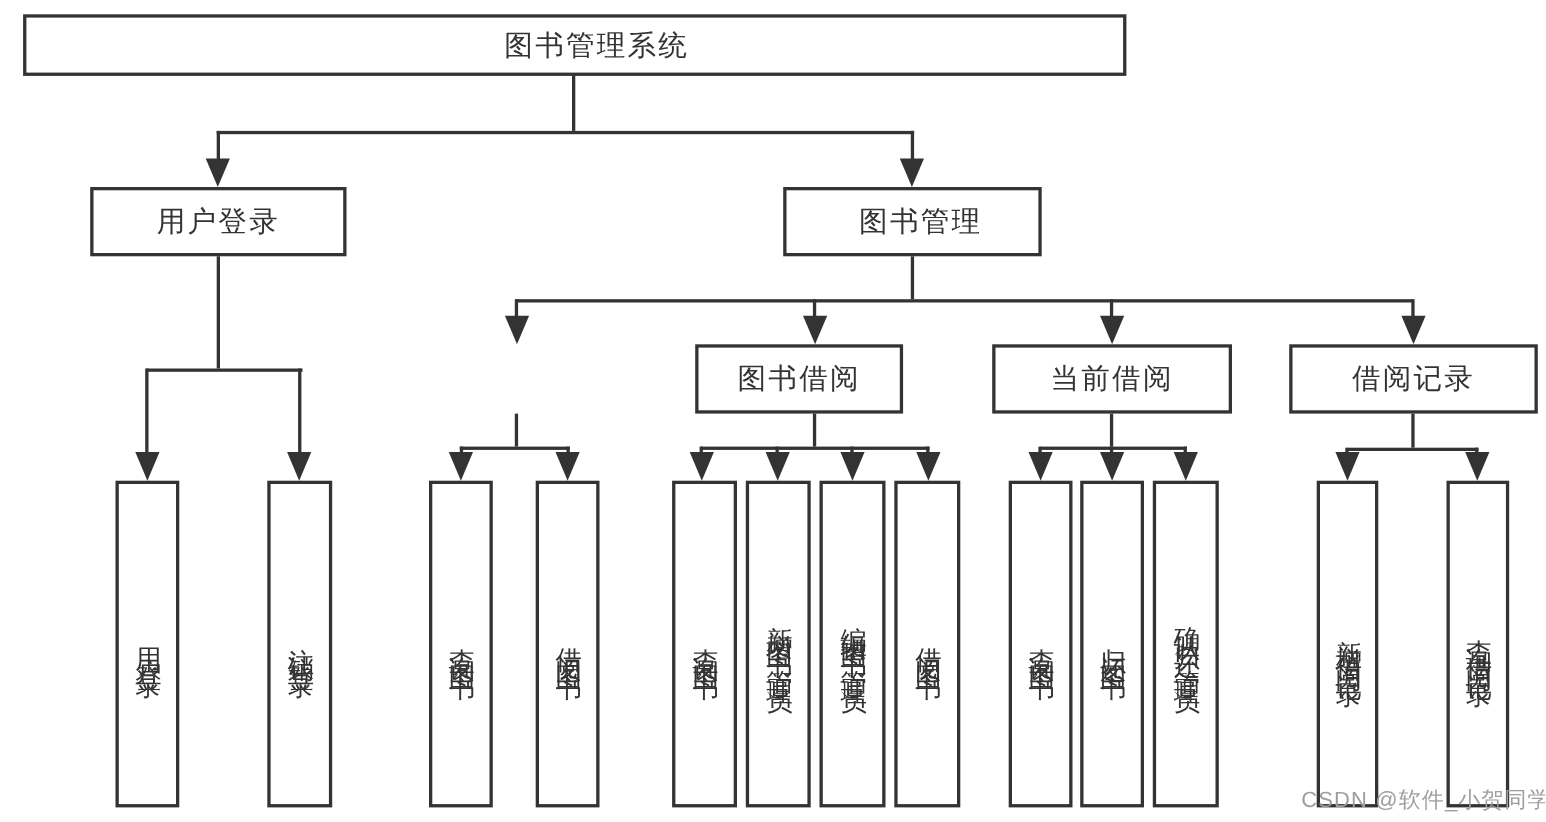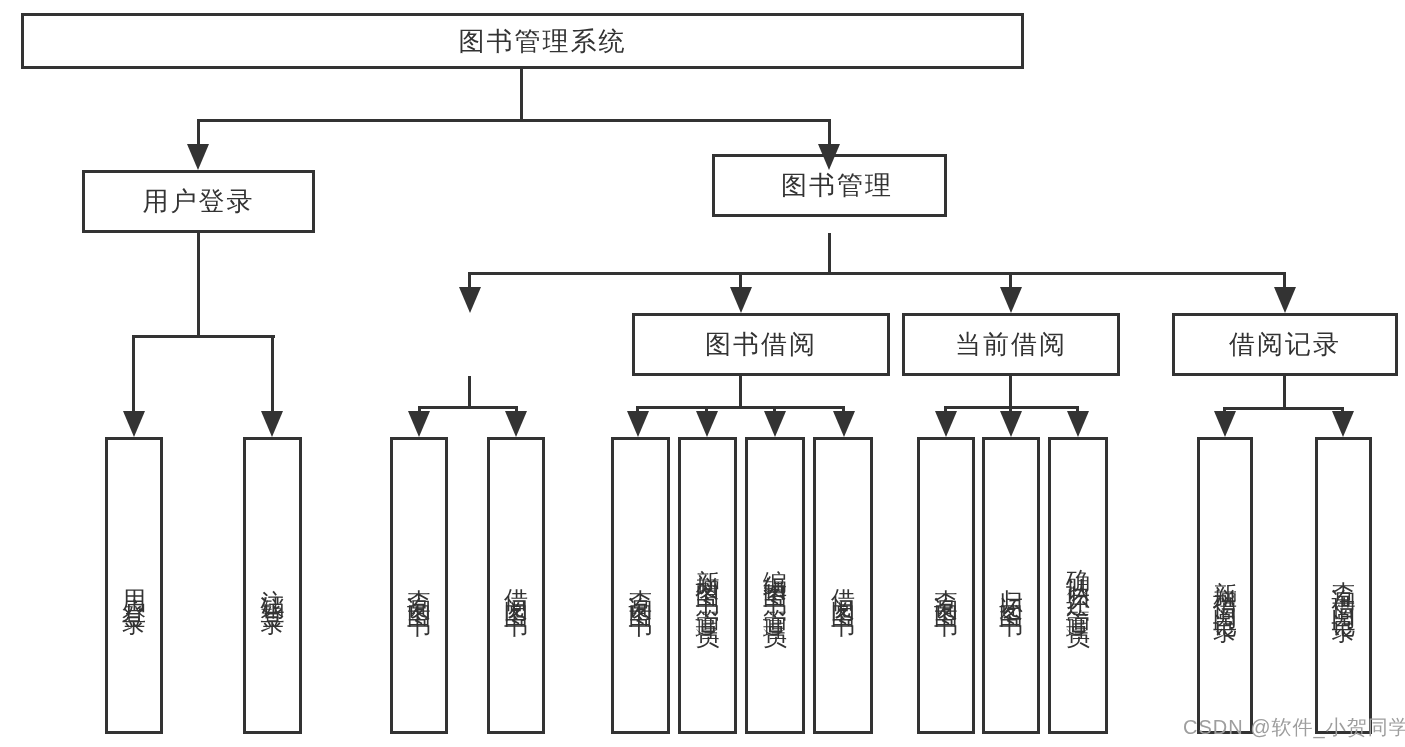--- a/index.html
+++ b/index.html
@@ -66,26 +66,26 @@
 <div class="canvas">
 
   <div class="node" style="left:21px; top:13px; width:1003px; height:56px;padding-left:40px;">
     <span>图书管理系统</span>
   </div>
 
   <div class="node" style="left:82px; top:170px; width:233px; height:63px;">
     <span>用户登录</span>
   </div>
 
-  <div class="node" style="left:712px; top:154px; width:235px; height:63px;padding-left:15px;">
+  <div class="node" style="left:712px; top:170px; width:235px; height:63px;padding-left:15px;">
     <span>图书管理</span>
   </div>
 
 
-  <div class="node" style="left:632px; top:313px; width:258px; height:63px;">
+  <div class="node" style="left:632px; top:313px; width:189px; height:63px;">
     <span>图书借阅</span>
   </div>
 
   <div class="node" style="left:902px; top:313px; width:218px; height:63px;">
     <span>当前借阅</span>
   </div>
 
   <div class="node" style="left:1172px; top:313px; width:226px; height:63px;">
     <span>借阅记录</span>
   </div>

